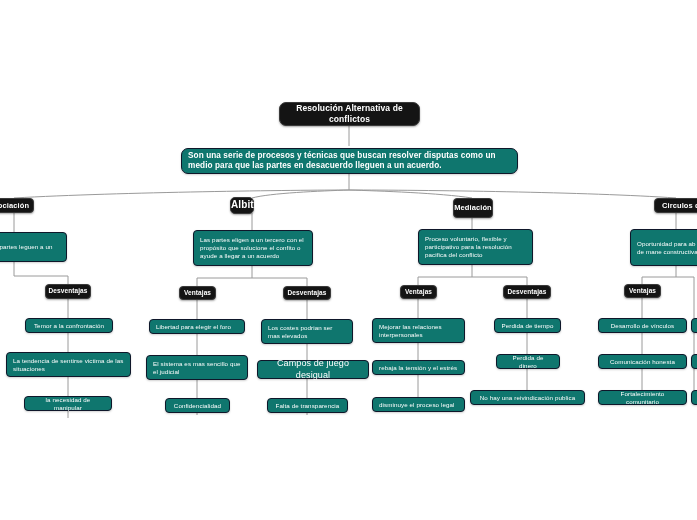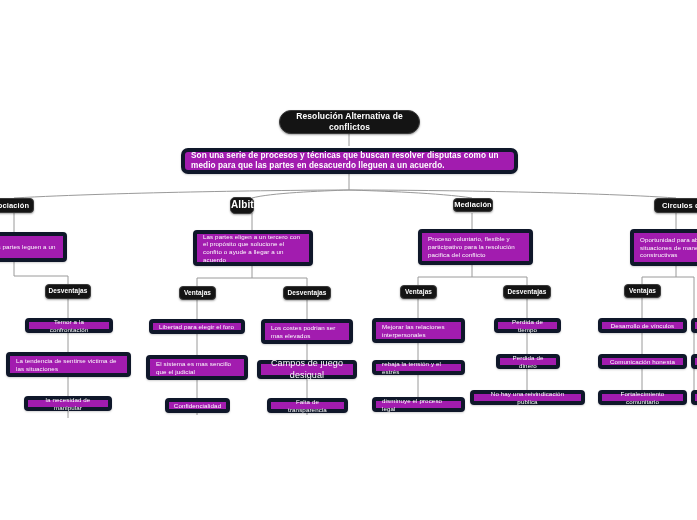--- a/index.html
+++ b/index.html
@@ -43,40 +43,40 @@
     border: 1px solid #3a3a3a;
     box-shadow: 0 1px 2px rgba(0,0,0,0.35);
     font-weight: bold;
     text-align: center;
     display: flex;
     align-items: center;
     justify-content: center;
   }
   
   .node.pink {
-    background: #a21caf;
+    background: #0f766e;
     color: #ffffff;
-    border: 4px solid #0f172a;
+    border: 1px solid #0f172a;
     box-shadow: 0 1px 2px rgba(0,0,0,0.18);
     text-align: left;
     display: flex;
     align-items: center;
   }
   .node.pink.center {
     justify-content: center;
     text-align: center;
   }
   .node .txt {
     display: block;
     width: 100%;
     padding: 0 6px;
   }
 
   
-  .root      { font-size: 8.5px; border-radius: 12px; margin-top: 8px; }
+  .root      { font-size: 8.5px; border-radius: 7px; }
   .intro     { font-size: 8.2px; font-weight: bold; border-radius: 7px; }
   .branch    { font-size: 10px;  border-radius: 5px; }
   .branch-sm { font-size: 7.5px; border-radius: 4px; }
   .cat       { font-size: 6.5px; border-radius: 4px; font-weight: bold; }
   .desc      { font-size: 6.2px; border-radius: 4px; }
   .leaf      { font-size: 6.2px; border-radius: 4px; }
   .leaf-lg   { font-size: 9px;   border-radius: 4px; }
 </style>
 </head>
 <body>
@@ -178,28 +178,28 @@
   <div class="node pink leaf" style="left:146px; top:355px; width:102px; height:25px;">
     <span class="txt">El sistema es mas sencillo que el judicial</span>
   </div>
   <div class="node pink leaf center" style="left:165px; top:398px; width:65px; height:15px;">
     <span class="txt">Confidencialidad</span>
   </div>
 
   <div class="node pink leaf" style="left:261px; top:319px; width:92px; height:25px;">
     <span class="txt">Los costes podrian ser mas elevados</span>
   </div>
-  <div class="node pink leaf-lg center" style="left:257px; top:360px; width:100px; height:19px;">
+  <div class="node pink leaf-lg center" style="left:257px; top:360px; width:112px; height:19px;">
     <span class="txt">Campos de juego desigual</span>
   </div>
   <div class="node pink leaf center" style="left:267px; top:398px; width:81px; height:15px;">
     <span class="txt">Falta de transparencia</span>
   </div>
 
-  <div class="node black branch-sm" style="left:453px; top:198px; width:40px; height:14px;">
+  <div class="node black branch-sm" style="left:453px; top:198px; width:40px; height:20px;">
     <span class="txt">Mediación</span>
   </div>
   <div class="node pink desc" style="left:418px; top:229px; width:115px; height:36px;">
     <span class="txt">Proceso voluntario, flexible y participativo para la resolución pacifica del conflicto</span>
   </div>
 
   <div class="node black cat" style="left:400px; top:285px; width:37px; height:14px;">
     <span class="txt">Ventajas</span>
   </div>
   <div class="node black cat" style="left:503px; top:285px; width:48px; height:14px;">

